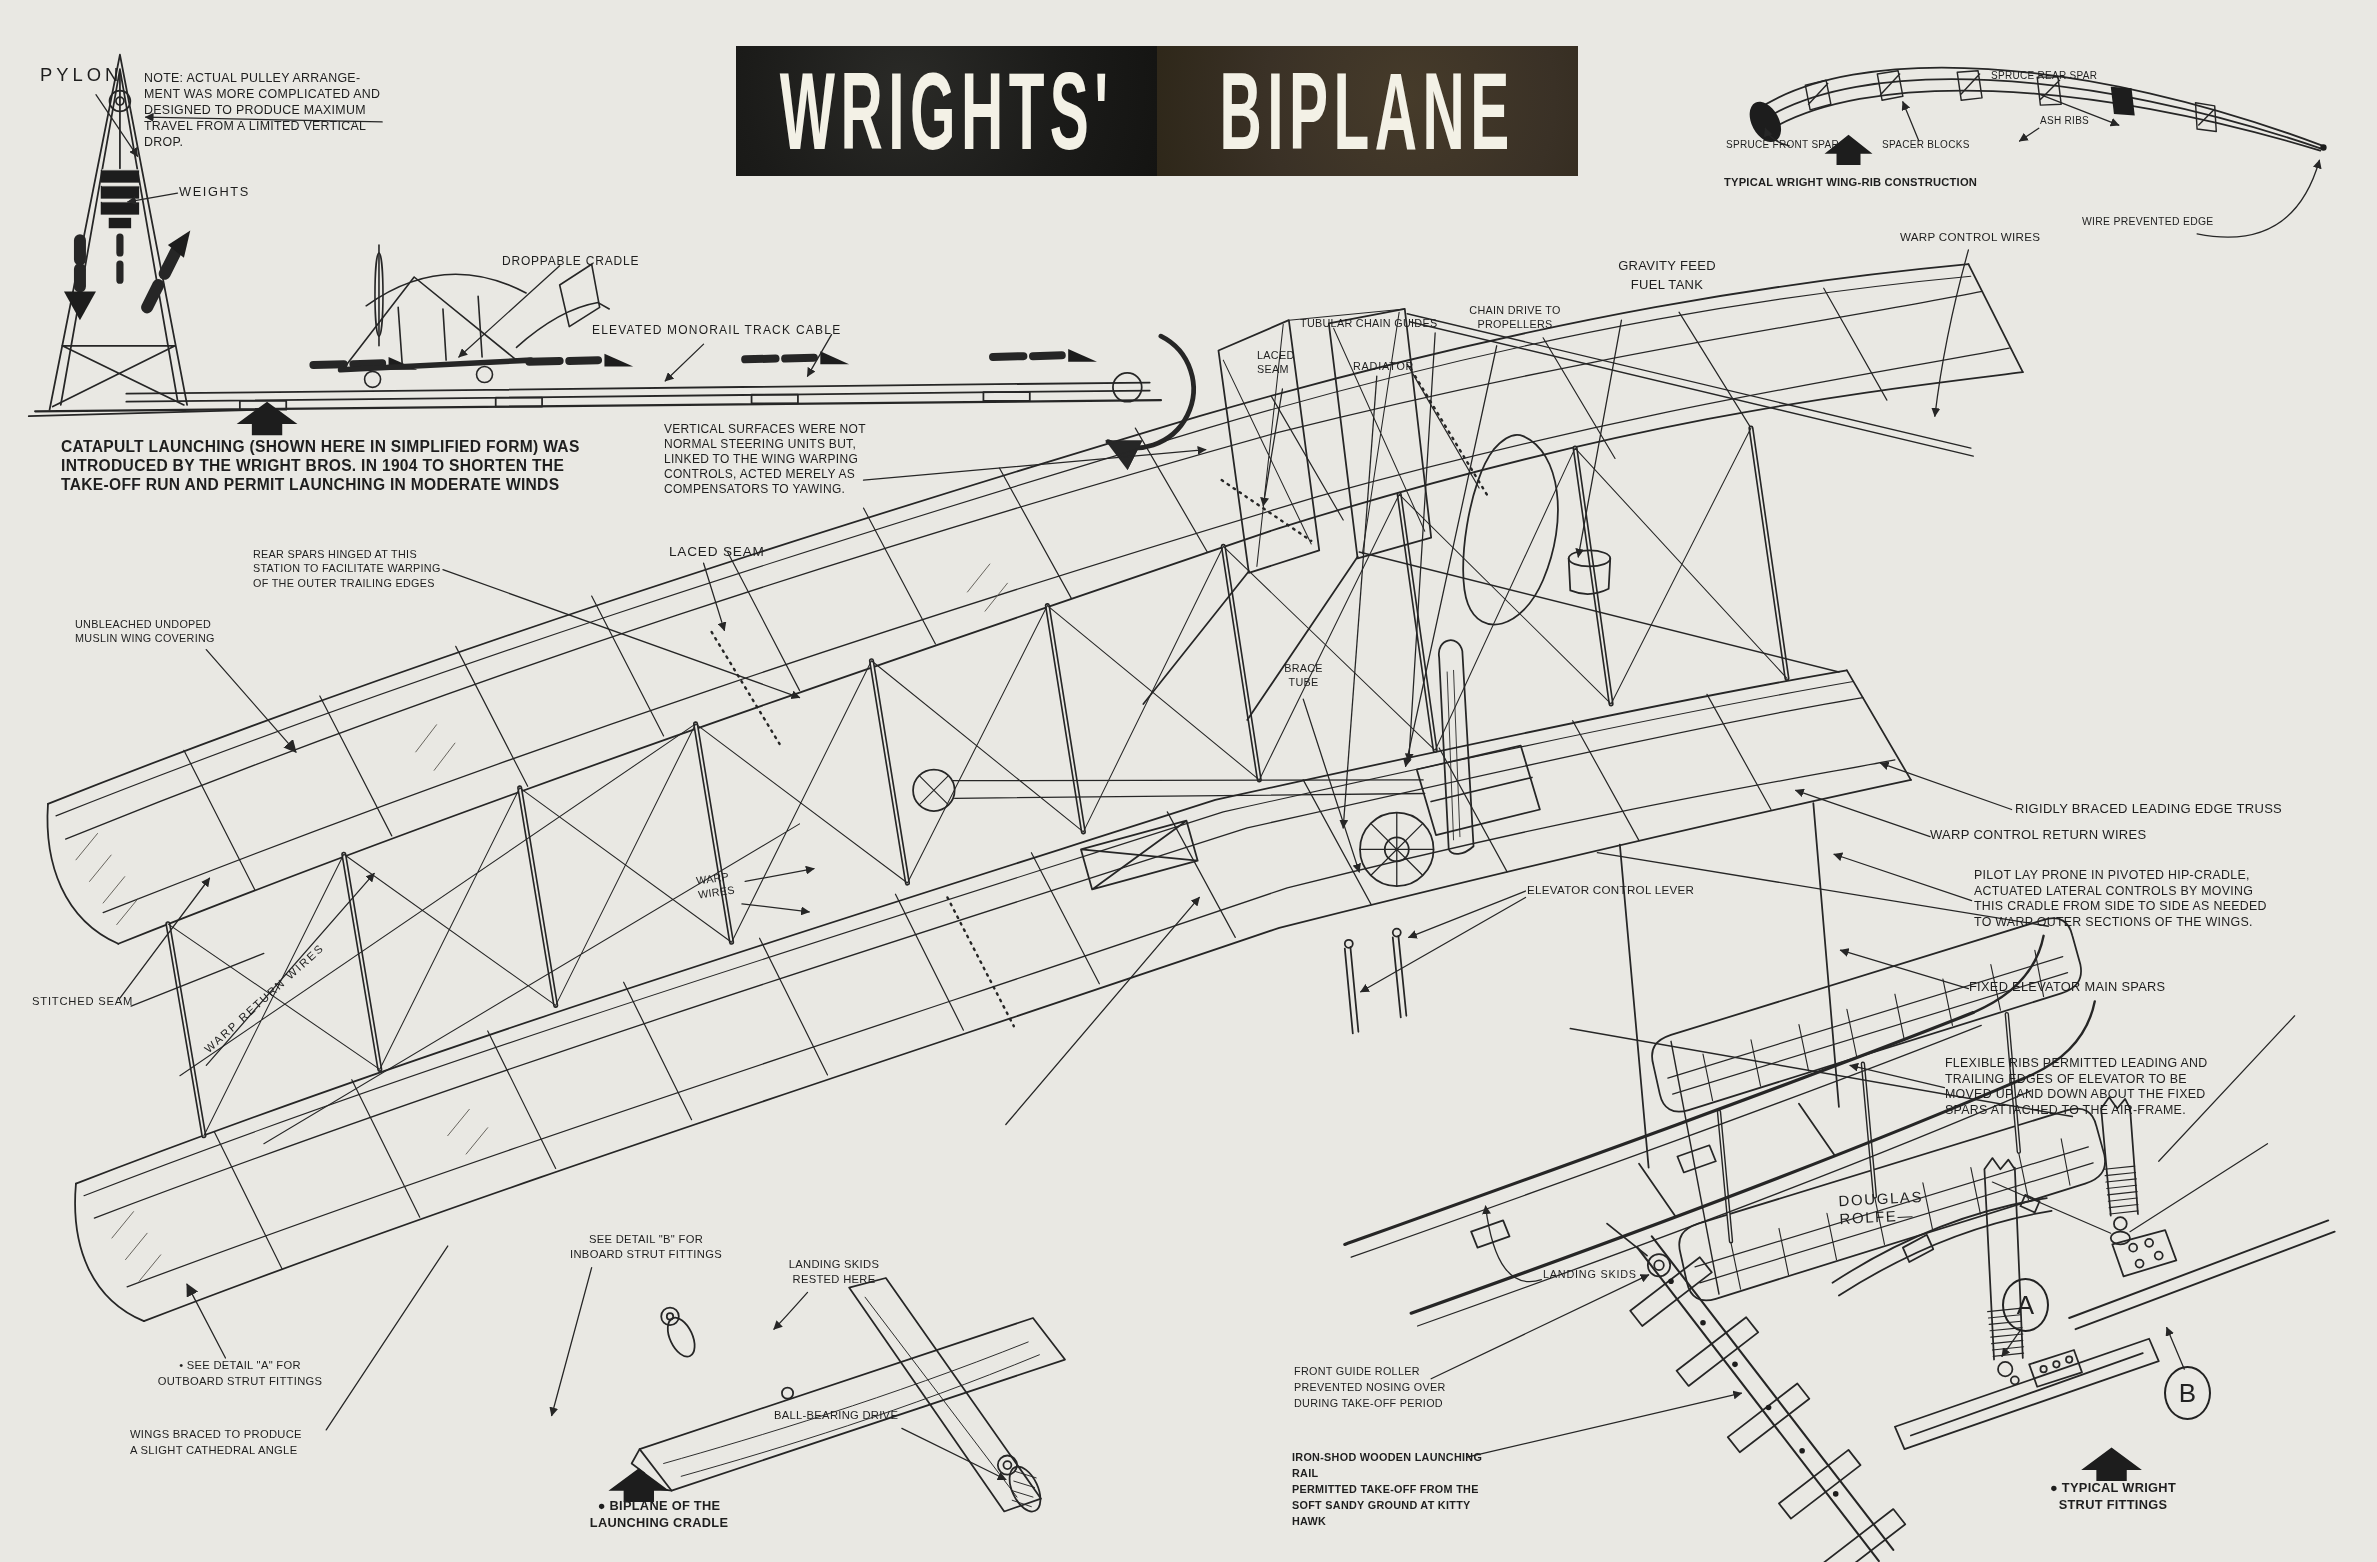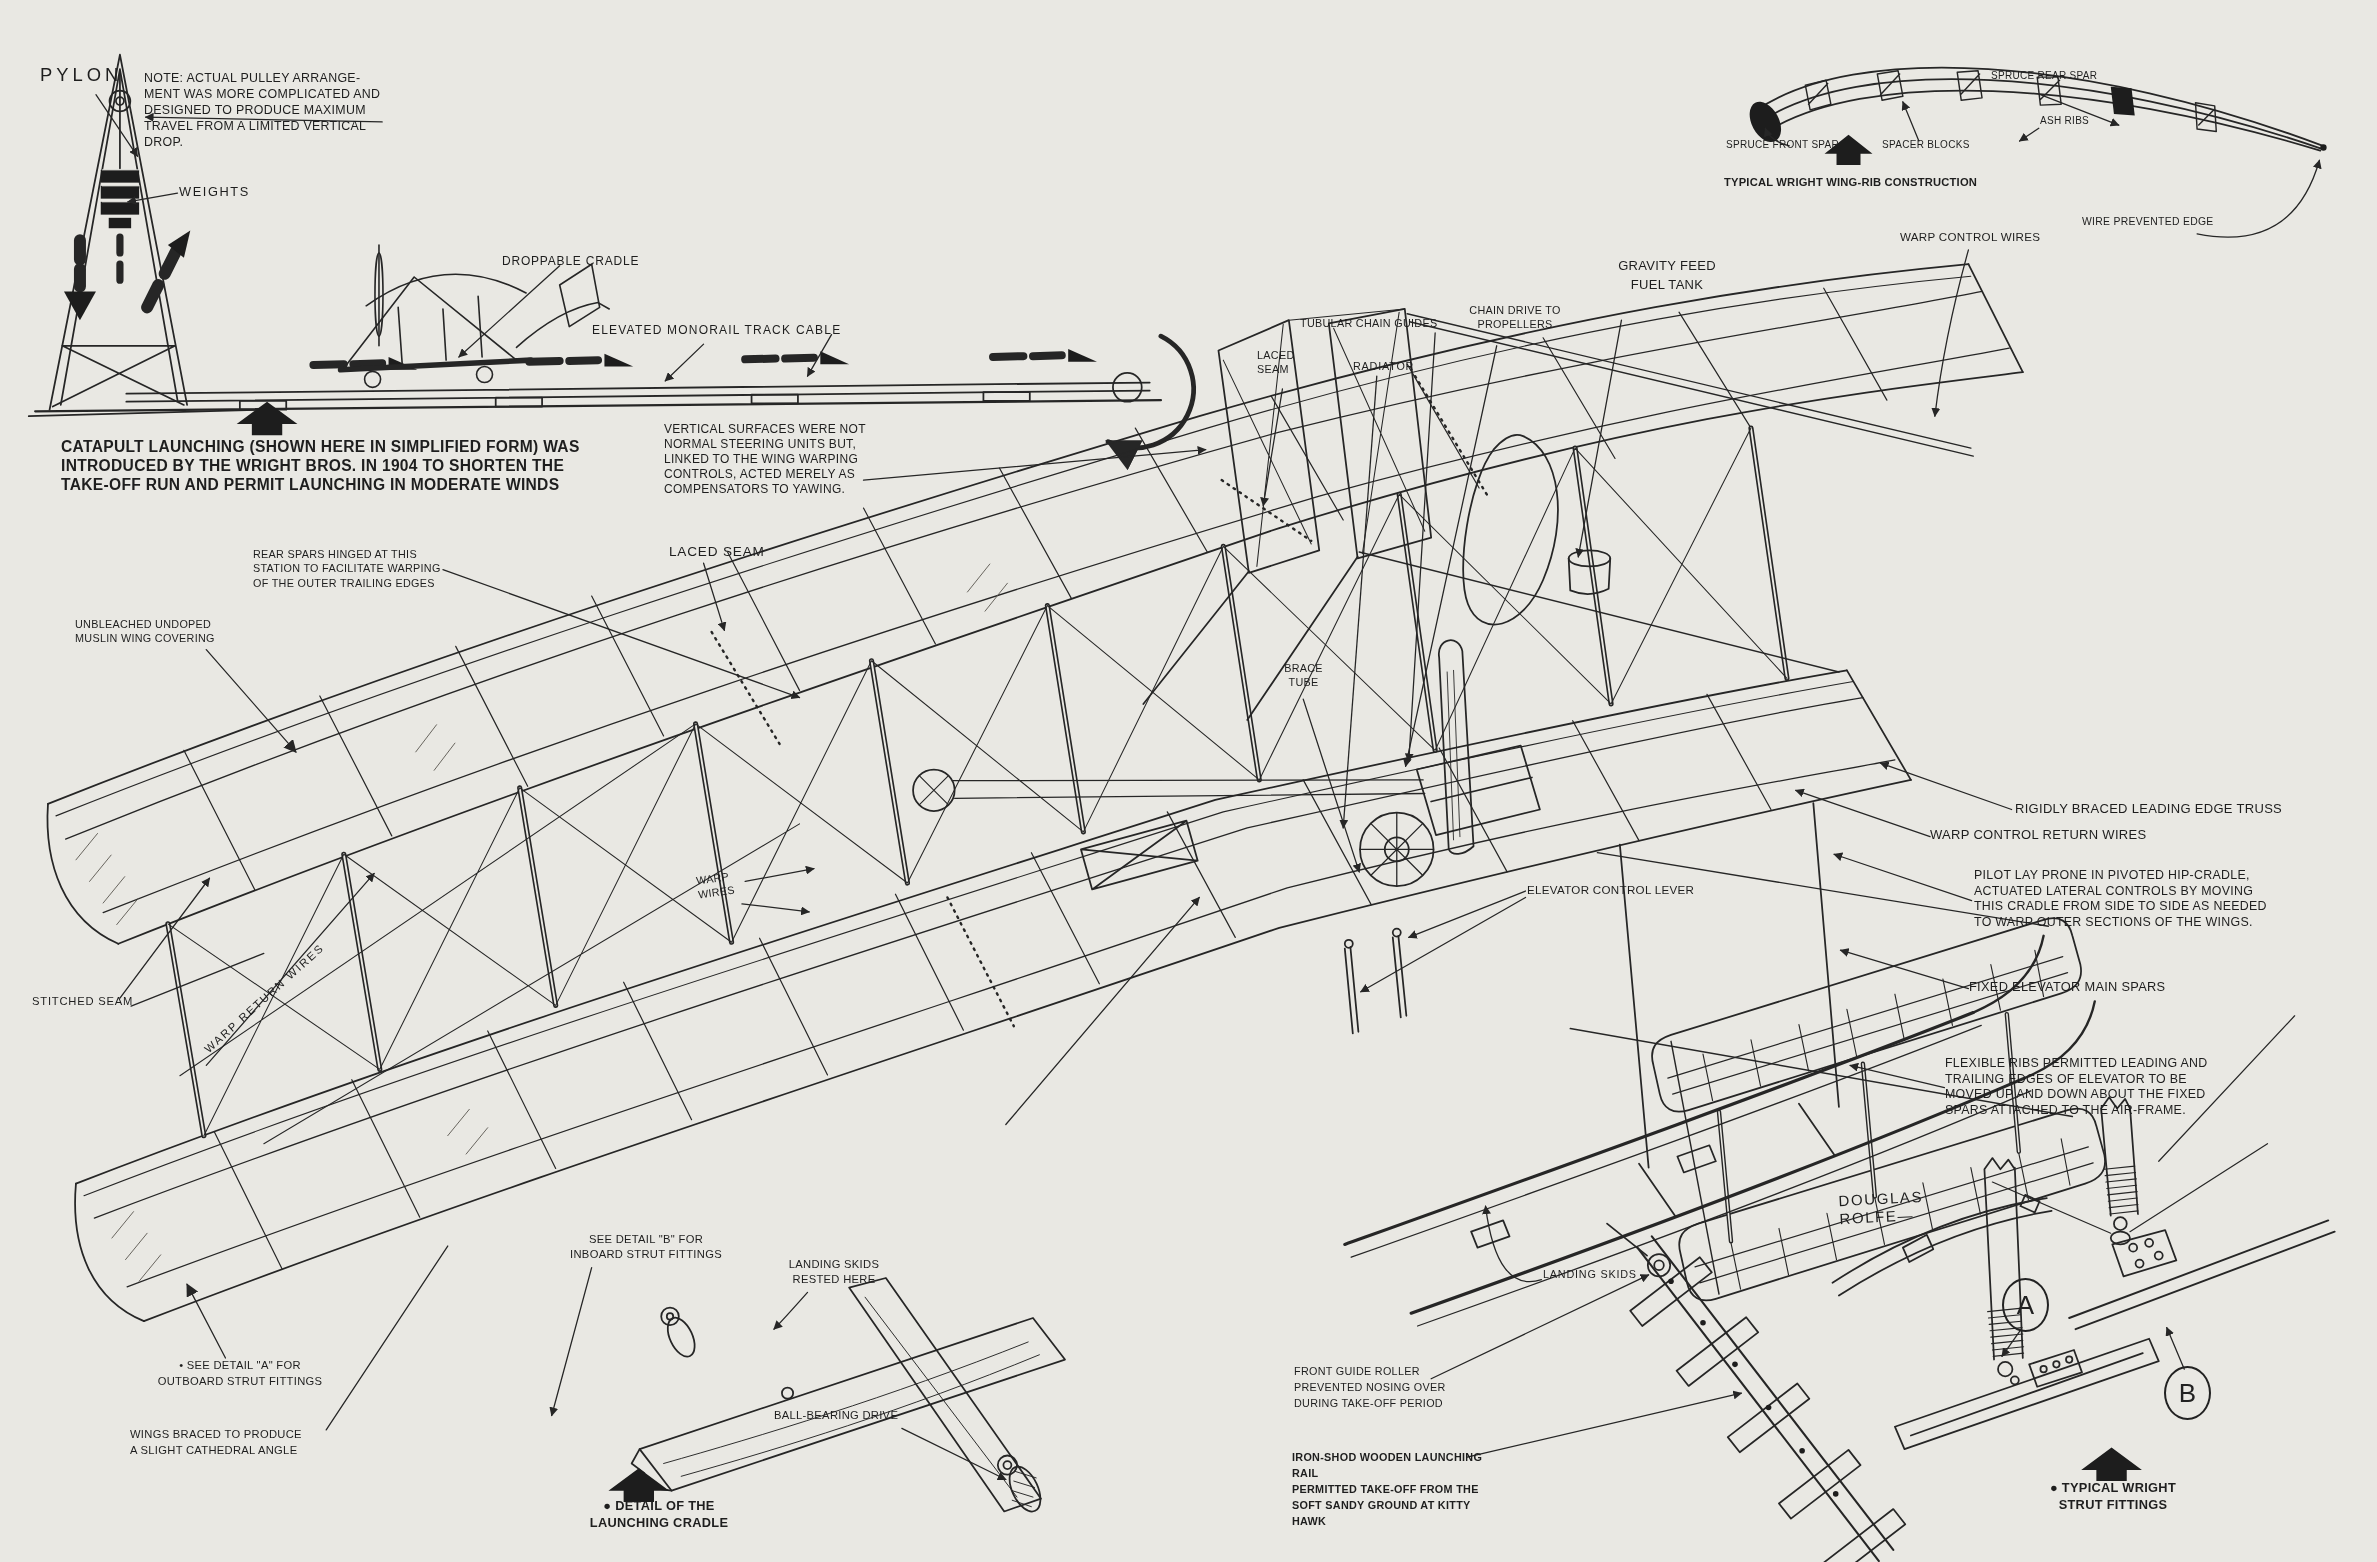--- a/index.html
+++ b/index.html
@@ -303,20 +303,28 @@
       <path d="M1908,1122 L1702,1240" marker-end="url(#ah)"></path>
       <path d="M1928,1600 Q1872,1618 1858,1508" marker-end="url(#ah)"></path>
       <path d="M1790,1724 L2062,1594" marker-end="url(#ah)"></path>
       <path d="M1835,1822 L2178,1742" marker-end="url(#ah)"></path>
       <path d="M2528,1662 L2504,1696" marker-end="url(#ah)"></path>
       <path d="M2732,1712 L2710,1660" marker-end="url(#ah)"></path>
     </g>
   </g>
 </svg>
 
+<div class="title-band">
+  <div class="title-half title-left-bg">
+    <span class="title-text">WRIGHTS'</span>
+  </div>
+  <div class="title-half title-right-bg">
+    <span class="title-text">BIPLANE</span>
+  </div>
+</div>
 
 <div class="lbl" style="left:40px;top:64px;font-size:18.4px;letter-spacing:4px">PYLON</div>
 <div class="lbl" style="left:144px;top:70px;width:248px;font-size:12.4px;line-height:16px">NOTE:  ACTUAL PULLEY ARRANGE-
 MENT WAS MORE COMPLICATED AND
 DESIGNED TO PRODUCE MAXIMUM
 TRAVEL FROM A LIMITED VERTICAL
 DROP.</div>
 <div class="lbl" style="left:179px;top:184px;font-size:12.8px;letter-spacing:1.6px">WEIGHTS</div>
 <div class="lbl b" style="left:61px;top:437px;width:608px;font-size:15.6px;line-height:19px">CATAPULT LAUNCHING (SHOWN HERE IN SIMPLIFIED FORM) WAS
 INTRODUCED BY THE WRIGHT BROS. IN 1904 TO SHORTEN THE
@@ -352,21 +360,21 @@
 MUSLIN WING COVERING</div>
 <div class="lbl" style="left:32px;top:995px;font-size:11.2px;letter-spacing:0.8px">STITCHED SEAM</div>
 <div class="lbl nw" style="left:202px;top:1046px;font-size:11.2px;letter-spacing:2px;transform:rotate(-42deg);transform-origin:left top">WARP RETURN WIRES</div>
 <div class="lbl" style="left:697px;top:872px;font-size:10.8px;line-height:13.6px;transform:rotate(-8deg)">WARP
 WIRES</div>
 <div class="lbl c" style="left:560px;top:1232px;width:172px;font-size:11.2px;line-height:15px">SEE DETAIL "B" FOR
 INBOARD STRUT FITTINGS</div>
 <div class="lbl c" style="left:768px;top:1257px;width:132px;font-size:11.2px;line-height:15px">LANDING SKIDS
 RESTED HERE</div>
 <div class="lbl" style="left:774px;top:1409px;font-size:11.2px">BALL-BEARING DRIVE</div>
-<div class="lbl b c" style="left:577px;top:1497px;width:164px;font-size:12.8px;line-height:17px">● DETAIL OF  THE
+<div class="lbl b c" style="left:577px;top:1497px;width:164px;font-size:12.8px;line-height:17px">● BIPLANE OF  THE
 LAUNCHING CRADLE</div>
 <div class="lbl c" style="left:146px;top:1358px;width:188px;font-size:11.2px;line-height:15.6px">• SEE DETAIL "A" FOR
 OUTBOARD STRUT FITTINGS</div>
 <div class="lbl" style="left:130px;top:1427px;width:200px;font-size:11.2px;line-height:15.6px">WINGS BRACED TO PRODUCE
 A SLIGHT CATHEDRAL ANGLE</div>
 <div class="lbl" style="left:2015px;top:801px;font-size:13px">RIGIDLY BRACED LEADING EDGE TRUSS</div>
 <div class="lbl" style="left:1930px;top:827px;font-size:13px">WARP CONTROL RETURN WIRES</div>
 <div class="lbl" style="left:1974px;top:868px;width:328px;font-size:12.4px;line-height:15.6px">PILOT LAY PRONE IN PIVOTED HIP-CRADLE,
 ACTUATED LATERAL CONTROLS BY MOVING
 THIS CRADLE FROM SIDE TO SIDE AS NEEDED

